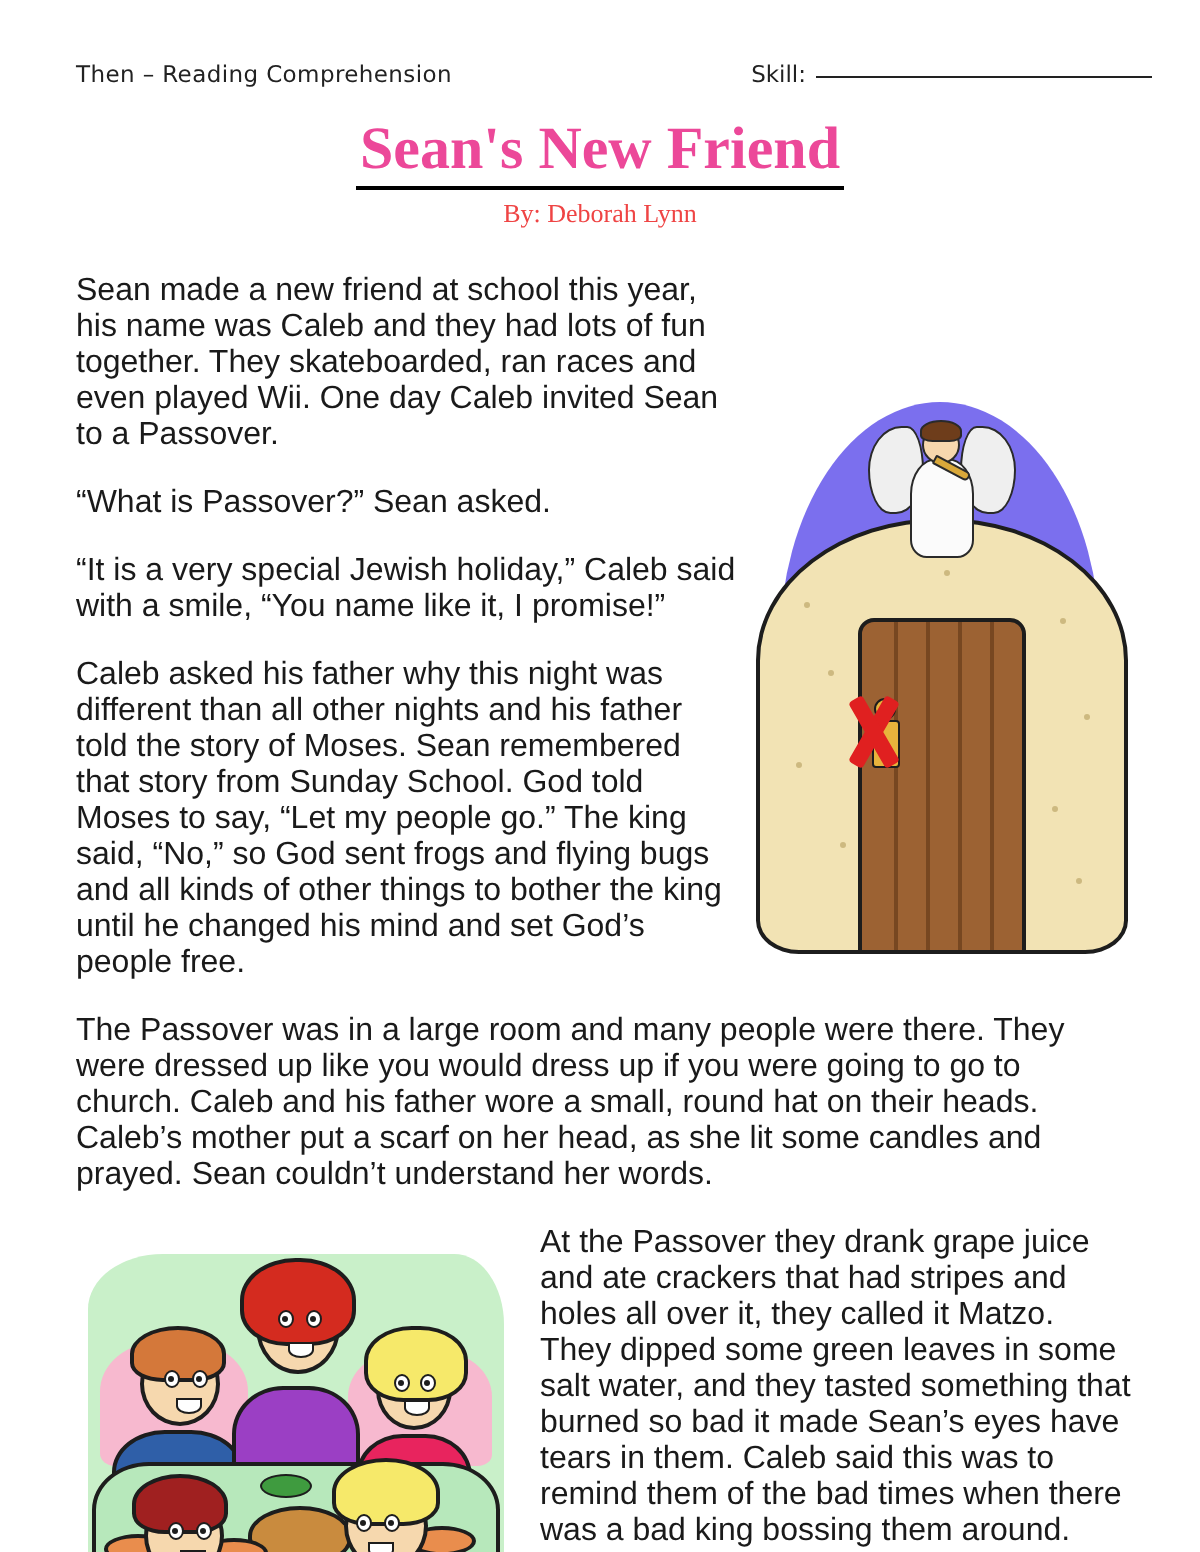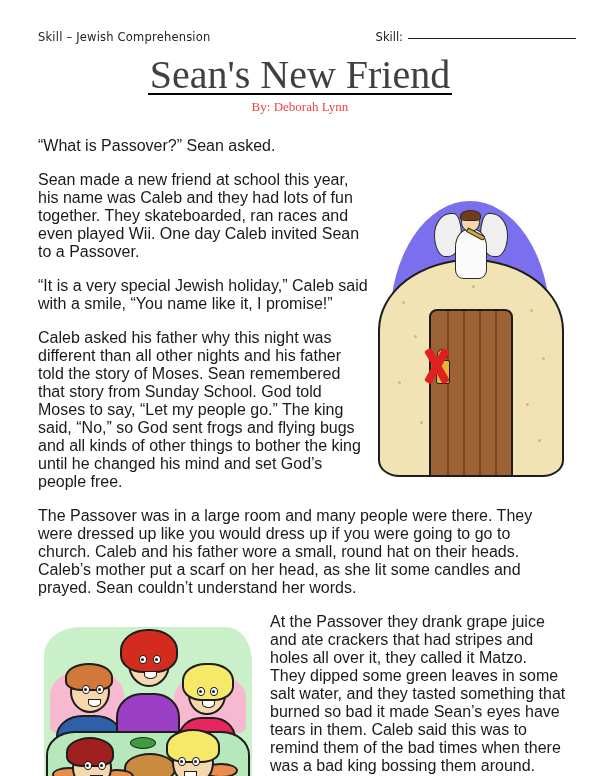--- a/index.html
+++ b/index.html
@@ -58,28 +58,28 @@
   
   .title-wrap {
     position: absolute;
     top: 58px;
     left: 0;
     width: 600px;
     text-align: center;
   }
   .title {
     font-family: "Liberation Serif", serif;
-    font-weight: normal;
-    font-size: 40px;
+    font-weight: bold;
+    font-size: 30px;
     line-height: 34px;
     letter-spacing: 0px;
     display: inline-block;
     border-bottom: 2.5px solid #000;
     padding: 0 2px 1px 2px;
-    color: #404040;
+    color: #ec4899;
   }
   .byline {
     font-family: "Liberation Serif", serif;
     font-size: 13px;
     line-height: 17px;
     margin-top: 3px;
     color: #ef4444;
   }
 
   
@@ -380,21 +380,21 @@
     color: #1a1a1a;
     letter-spacing: -0.1px;
   }
 </style>
 </head>
 <body>
 
 <div class="page">
 
   <div class="header">
-    <div class="skill-label">Skill – Jewish Comprehension</div>
+    <div class="skill-label">Then – Reading Comprehension</div>
     <div class="name-block">
       <span class="name-label">Skill:</span>
       <span class="name-rule"></span>
     </div>
   </div>
 
   <div class="title-wrap">
     <div class="title">Sean's New Friend</div>
     <div class="byline">By: Deborah Lynn</div>
   </div>
@@ -429,22 +429,22 @@
       <div class="angel">
         <div class="wing left"></div>
         <div class="wing right"></div>
         <div class="angel-robe"></div>
         <div class="angel-head"></div>
         <div class="angel-hair"></div>
         <div class="trumpet"></div>
       </div>
     </div>
 
+    <p>Sean made a new friend at school this year, his name was Caleb and they had lots of fun together.  They skateboarded, ran races and even played Wii.  One day Caleb invited Sean to a Passover.</p>
     <p>“What is Passover?”  Sean asked.</p>
-    <p>Sean made a new friend at school this year, his name was Caleb and they had lots of fun together.  They skateboarded, ran races and even played Wii.  One day Caleb invited Sean to a Passover.</p>
     <p>“It is a very special Jewish holiday,” Caleb said with a smile, “You name like it, I promise!”</p>
     <p>Caleb asked his father why this night was different than all other nights and his father told the story of Moses.  Sean remembered that story from Sunday School.  God told Moses to say, “Let my people go.”  The king said, “No,” so God sent frogs and flying bugs and all kinds of other things to bother the king until he changed his mind and set God’s people free.</p>
     <p>The Passover was in a large room and many people were there.  They were dressed up like you would dress up if you were going to go to church.  Caleb and his father wore a small, round hat on their heads.  Caleb’s mother put a scarf on her head, as she lit some candles and prayed.  Sean couldn’t understand her words.</p>
 
     <div class="fig-family">
       <div class="fam-bg"></div>
       <div class="fam-wallL"></div>
       <div class="fam-wallR"></div>
 
       <div class="person">

